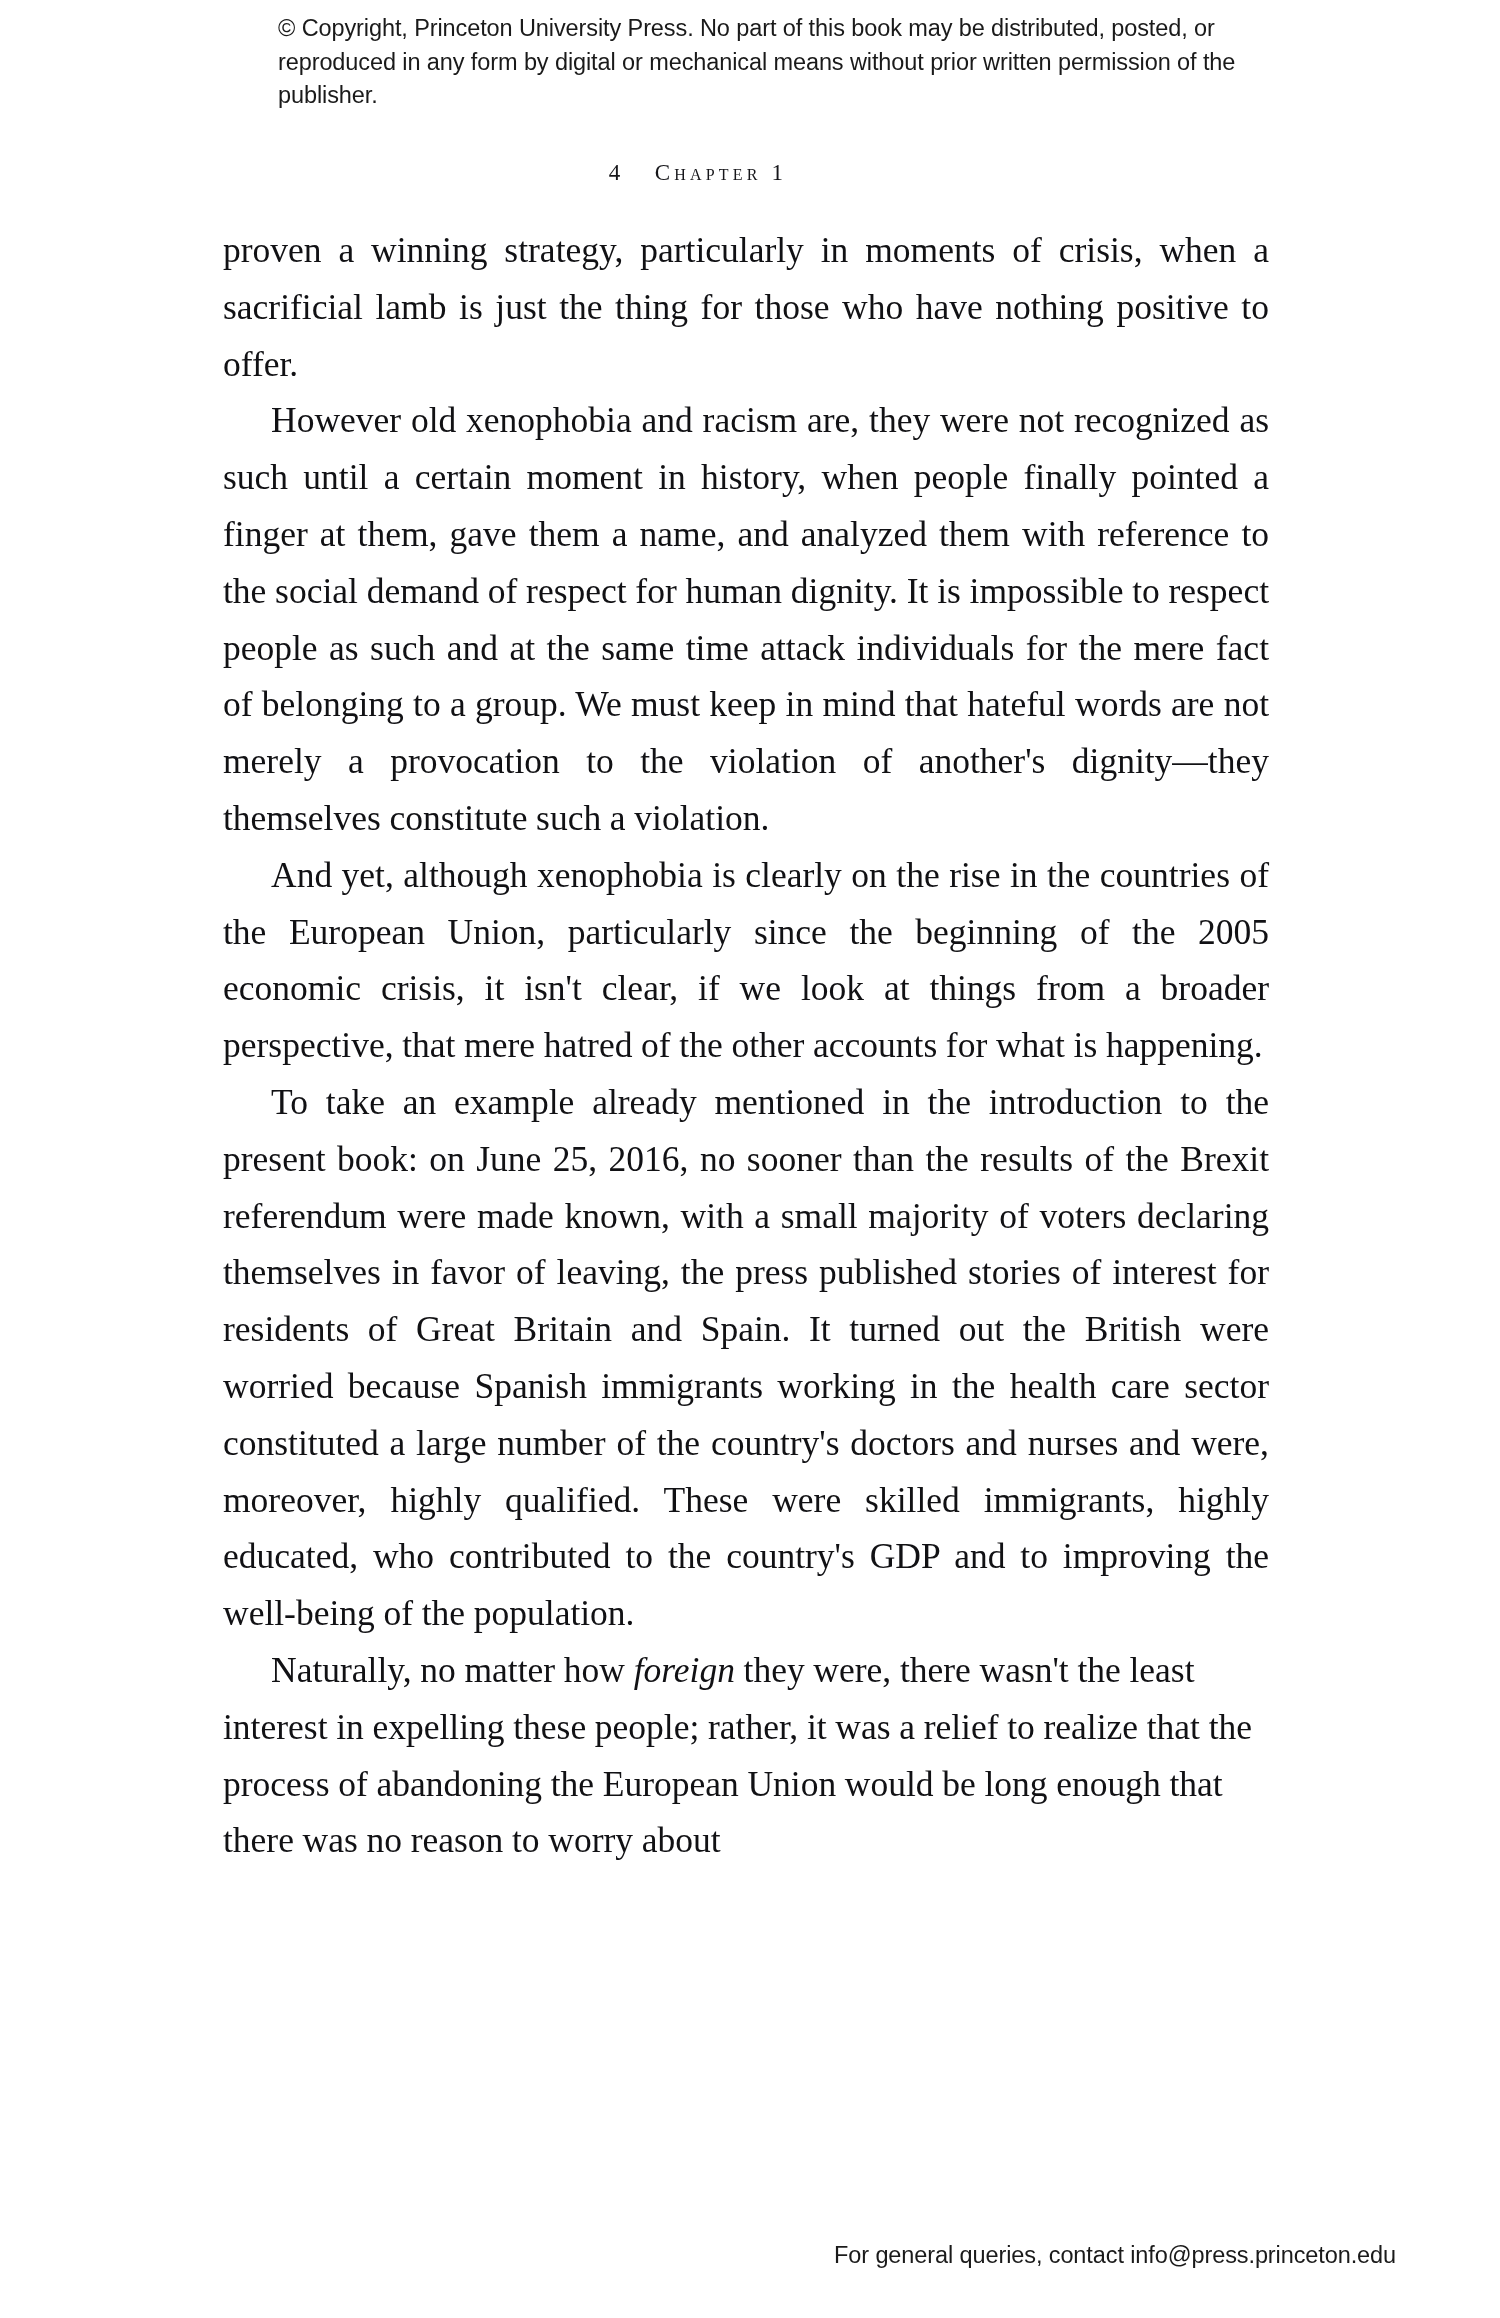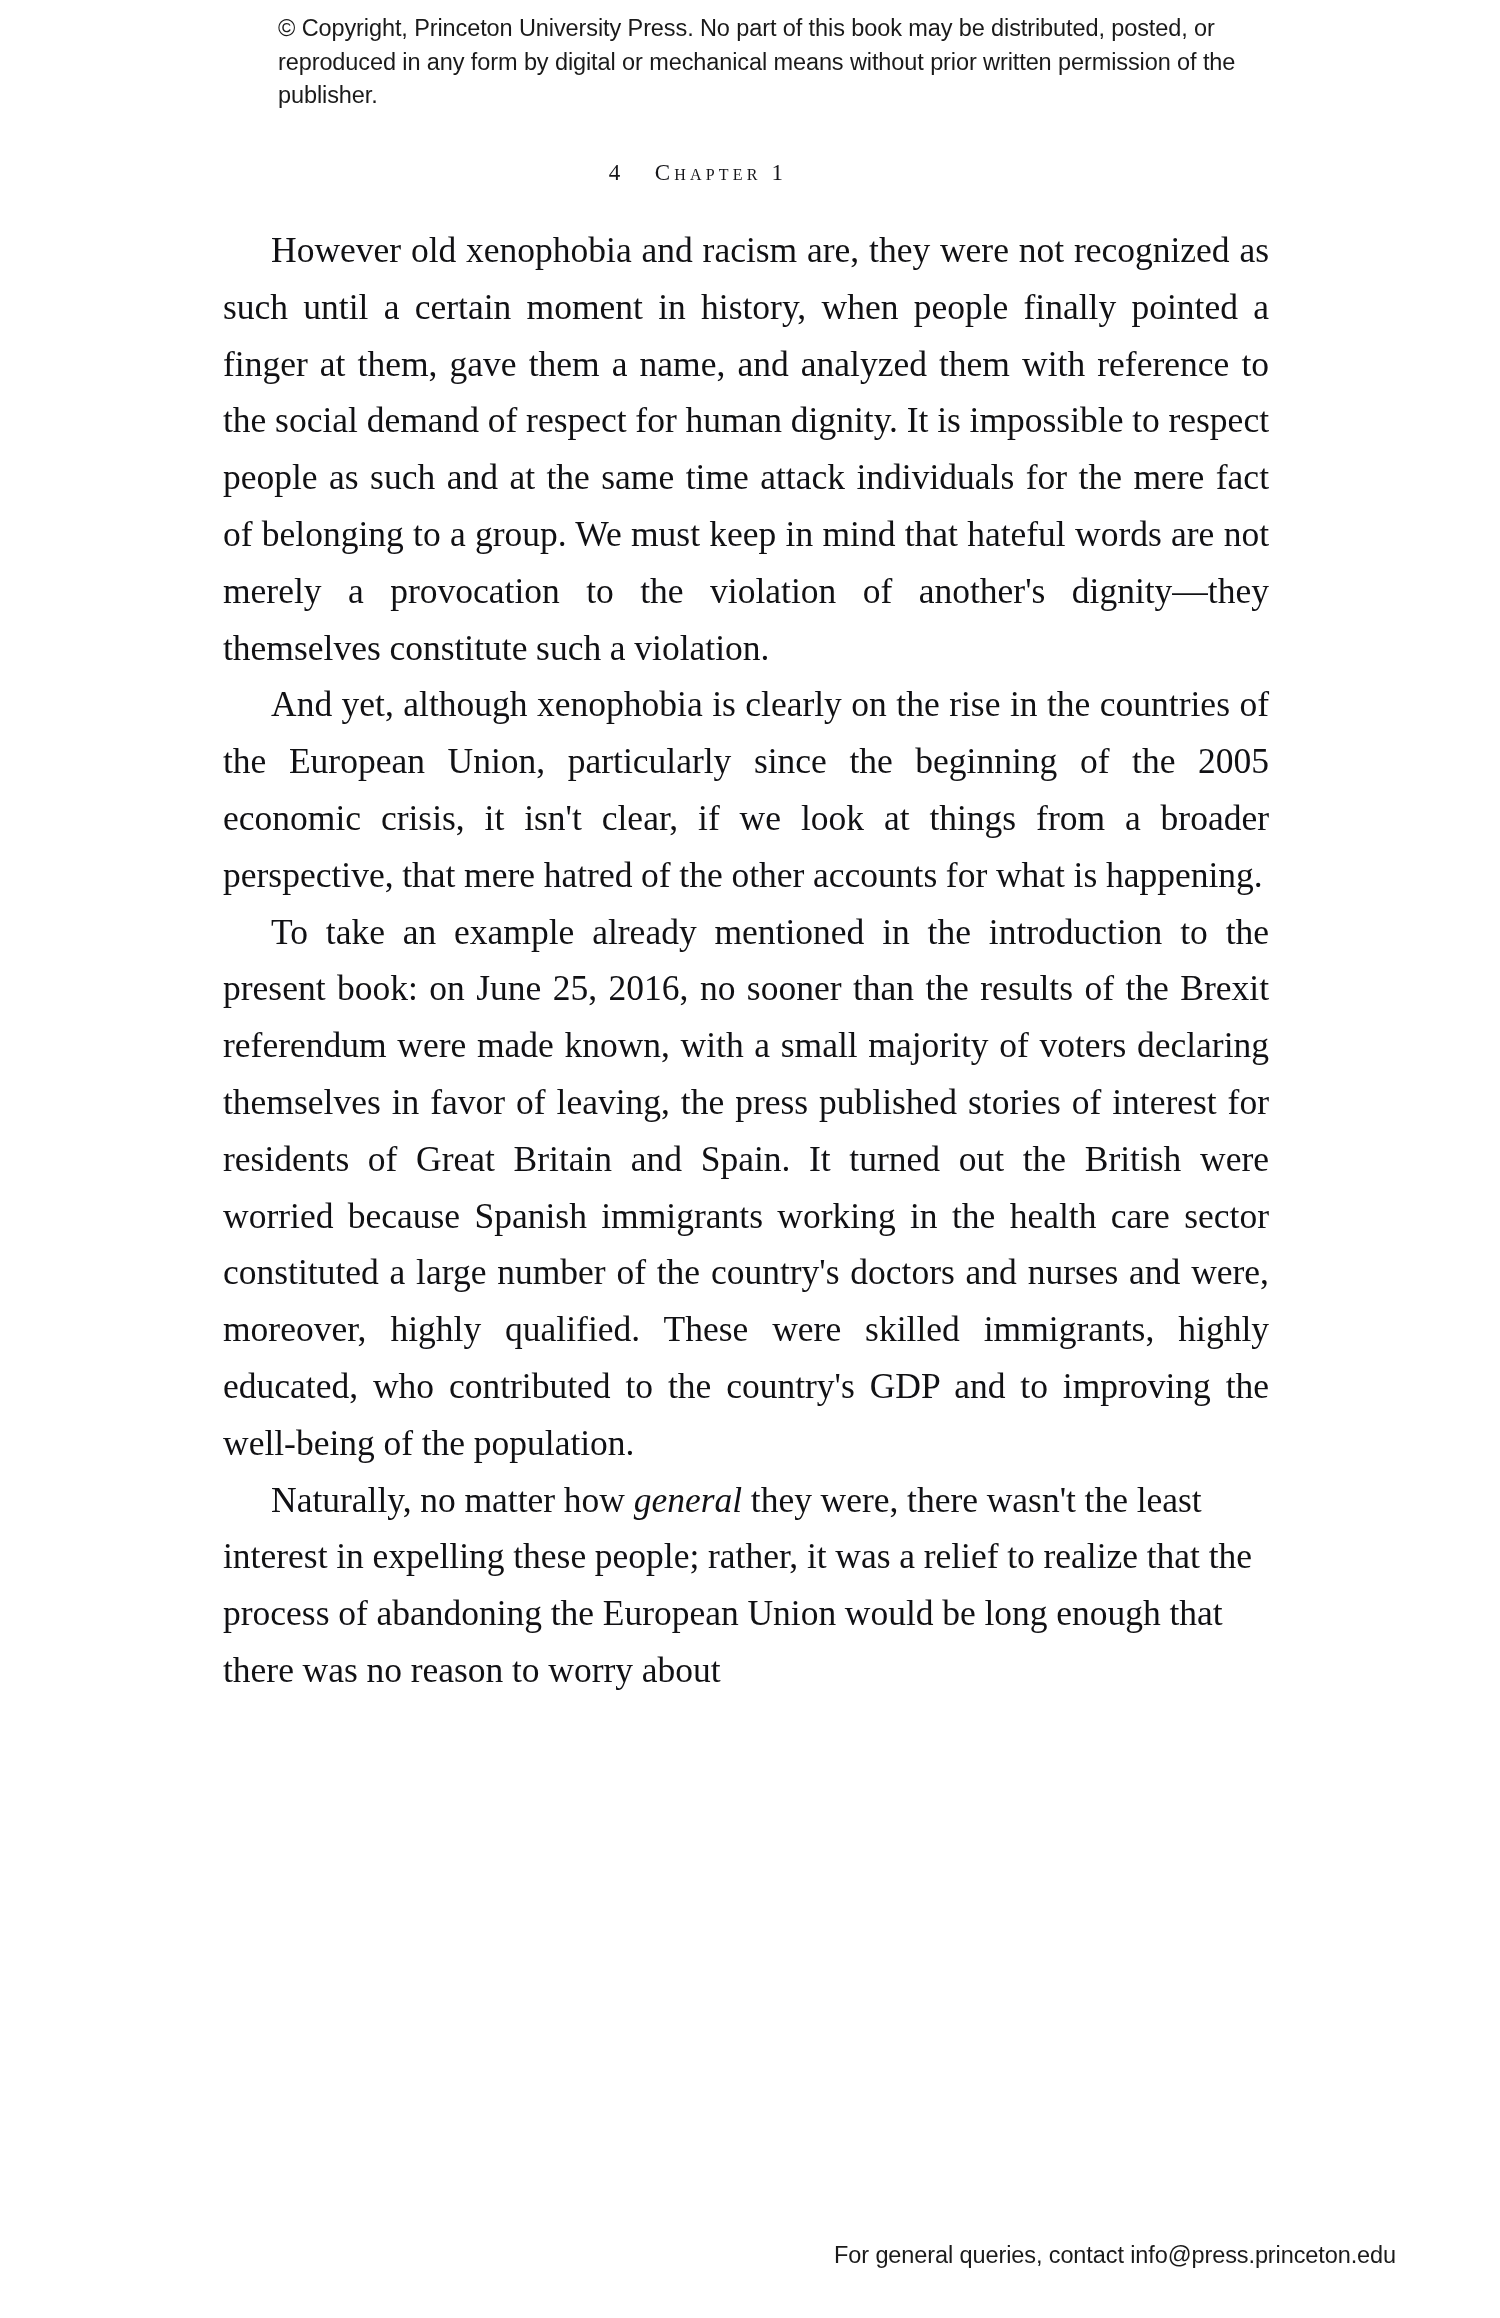--- a/index.html
+++ b/index.html
@@ -105,21 +105,22 @@
 
 <div class="page">
 
   <div class="copyright-notice">© Copyright, Princeton University Press. No part of this book may be distributed, posted, or reproduced in any form by digital or mechanical means without prior written permission of the publisher.</div>
 
   <div class="running-head">
     <span class="folio">4</span><span class="rh-gap"></span><span class="rh-title">Chapter 1</span>
   </div>
 
   <div class="body-text">
+      <p class="no-indent">proven a winning strategy, particularly in moments of crisis, when a sacrificial lamb is just the thing for those who have nothing positive to offer.</p>
       <p>However old xenophobia and racism are, they were not recognized as such until a certain moment in history, when people finally pointed a finger at them, gave them a name, and analyzed them with reference to the social demand of respect for human dignity. It is impossible to respect people as such and at the same time attack individuals for the mere fact of belonging to a group. We must keep in mind that hateful words are not merely a provocation to the violation of another's dignity—they themselves constitute such a violation.</p>
       <p>And yet, although xenophobia is clearly on the rise in the countries of the European Union, particularly since the beginning of the 2005 economic crisis, it isn't clear, if we look at things from a broader perspective, that mere hatred of the other accounts for what is happening.</p>
       <p>To take an example already mentioned in the introduction to the present book: on June 25, 2016, no sooner than the results of the Brexit referendum were made known, with a small majority of voters declaring themselves in favor of leaving, the press published stories of interest for residents of Great Britain and Spain. It turned out the British were worried because Spanish immigrants working in the health care sector constituted a large number of the country's doctors and nurses and were, moreover, highly qualified. These were skilled immigrants, highly educated, who contributed to the country's GDP and to improving the well-being of the population.</p>
-      <p>Naturally, no matter how <i>general</i> they were, there wasn't the least interest in expelling these people; rather, it was a relief to realize that the process of abandoning the European Union would be long enough that there was no reason to worry about</p>
+      <p>Naturally, no matter how <i>foreign</i> they were, there wasn't the least interest in expelling these people; rather, it was a relief to realize that the process of abandoning the European Union would be long enough that there was no reason to worry about</p>
     </div>
 
   <div class="footer-line">For general queries, contact info@press.princeton.edu</div>
 
 </div>
 
 </body></html>

